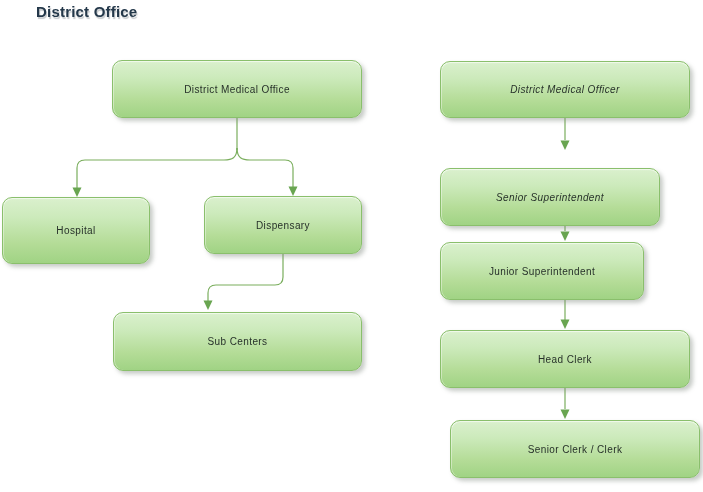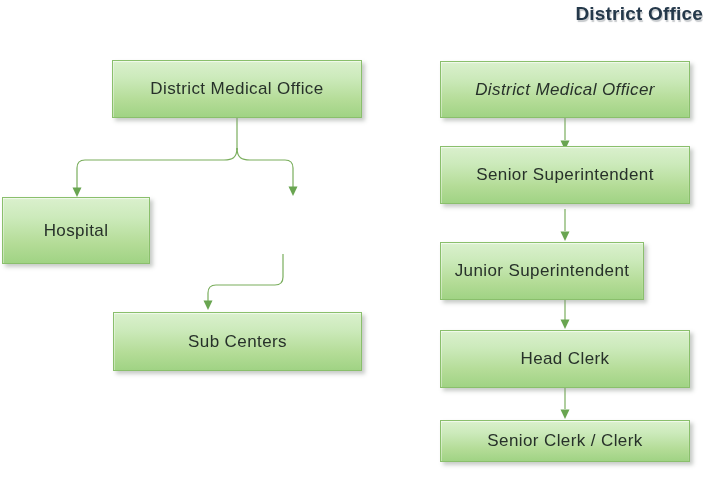--- a/index.html
+++ b/index.html
@@ -15,65 +15,65 @@
     background: #ffffff;
     overflow: hidden;
   }
   .diagram-title {
     position: absolute;
     top: 3px;
     left: 0;
     width: 100%;
     padding-left: 36px;
     box-sizing: border-box;
-    text-align: right;
-    font-size: 19px;
+    text-align: left;
+    font-size: 15px;
     font-weight: bold;
     color: #24384a;
     letter-spacing: 0.2px;
     text-shadow: 1px 2px 1px rgba(150,155,160,0.55);
   }
   .connector-layer {
     position: absolute;
     left: 0;
     top: 0;
     width: 703px;
     height: 492px;
   }
   .node {
     position: absolute;
     box-sizing: border-box;
     border: 1px solid #8abf6c;
-    border-radius: 0;
+    border-radius: 10px;
     background: linear-gradient(to bottom, #daf0cd 0%, #cceabb 30%, #b4dc97 70%, #a0d384 100%);
     box-shadow: 3px 3px 4px rgba(130,140,130,0.45),
                 inset 0 1px 1px rgba(255,255,255,0.65),
                 inset 1px 0 0 rgba(255,255,255,0.35);
     display: flex;
     align-items: center;
     justify-content: center;
-    font-size: 17px;
+    font-size: 10px;
     letter-spacing: 0.4px;
     color: #27312a;
     cursor: default;
   }
   .node span { white-space: nowrap; }
 
   
   .n-dmo        { left: 112px; top: 60px;  width: 250px; height: 58px; }
   .n-hospital   { left: 2px;   top: 197px; width: 148px; height: 67px; }
   .n-dispensary { left: 204px; top: 196px; width: 158px; height: 58px; }
   .n-subcenters { left: 113px; top: 312px; width: 249px; height: 59px; }
 
   
   .n-officer    { left: 440px; top: 61px;  width: 250px; height: 57px; font-style: italic; }
-  .n-seniorsup  { left: 440px; top: 146px; width: 250px; height: 58px; }
+  .n-seniorsup  { left: 440px; top: 168px; width: 220px; height: 58px; font-style: italic; }
   .n-juniorsup  { left: 440px; top: 242px; width: 204px; height: 58px; }
   .n-headclerk  { left: 440px; top: 330px; width: 250px; height: 58px; }
-  .n-srclerk    { left: 440px; top: 420px; width: 250px; height: 42px; }
+  .n-srclerk    { left: 450px; top: 420px; width: 250px; height: 58px; }
 </style>
 </head>
 <body>
 
 <div class="canvas">
 
   <div class="diagram-title">District Office</div>
 
   <svg class="connector-layer" width="703" height="492" viewBox="0 0 703 492" fill="none" stroke="#7aae5d" stroke-width="1.2">
 
@@ -100,20 +100,23 @@
     <path d="M565,388 L565,409"></path>
     <path d="M565,419 L560.5,409.5 L569.5,409.5 Z" fill="#69a551" stroke="none"></path>
   </svg>
 
   <div class="node n-dmo">
     <span>District Medical Office</span>
   </div>
   <div class="node n-hospital">
     <span>Hospital</span>
   </div>
+  <div class="node n-dispensary">
+    <span>Dispensary</span>
+  </div>
   <div class="node n-subcenters">
     <span>Sub Centers</span>
   </div>
 
   <div class="node n-officer">
     <span>District Medical Officer</span>
   </div>
   <div class="node n-seniorsup">
     <span>Senior Superintendent</span>
   </div>

